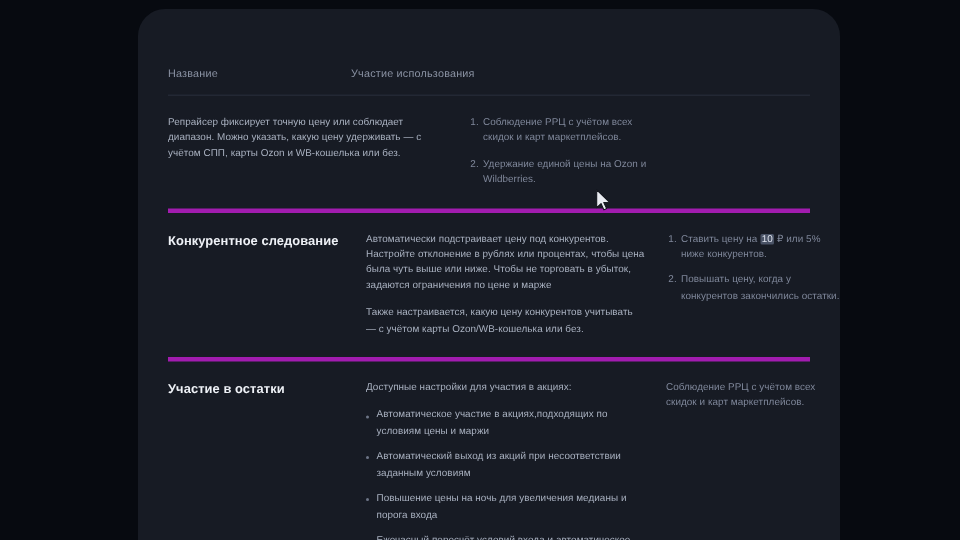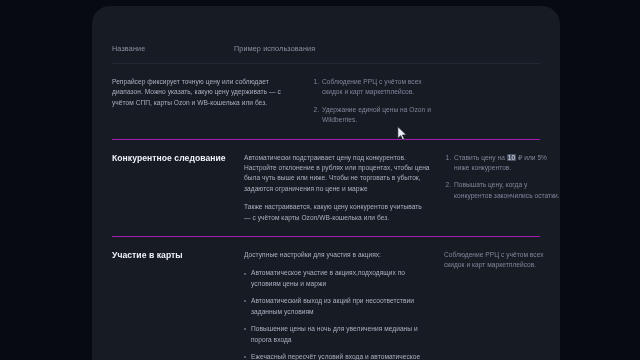--- a/index.html
+++ b/index.html
@@ -58,21 +58,21 @@
     font-weight: 400;
     line-height: 10px;
   }
   .col-name   { width: 122px; flex: 0 0 122px; }
   .col-desc   { width: 186px; flex: 0 0 186px; }
   .col-usage  { width: 120px; flex: 0 0 120px; }
 
   
   .trow {
     display: flex;
-    border-top: 1px solid #a21caf;
+    border-top: 3px solid #a21caf;
     padding-top: 13px;
     padding-bottom: 13px;
     align-items: flex-start;
   }
   .trow.first { border-top: 1px solid #232834; }
 
   .cell-title {
     font-size: 8.6px;
     font-weight: 700;
     color: #eef1f6;
@@ -158,21 +158,21 @@
 </head>
 <body>
 
 <div class="screen">
 
   <div class="panel">
     <div class="table">
 
       <div class="thead">
         <div class="th col-name">Название</div>
-        <div class="th col-usage">Пример использования</div>
+        <div class="th col-usage">Участие использования</div>
       </div>
 
       <div class="trow first">
         <div class="cell-desc col-desc">
           <p class="lead-line">Репрайсер фиксирует точную цену или соблюдает диапазон. Можно указать, какую цену удерживать — с учётом СПП, карты Ozon и WB-кошелька или без.</p>
         </div>
         <div class="cell-usage col-usage">
           <ol class="usage-list">
             <li>Соблюдение РРЦ с учётом всех скидок и карт маркетплейсов.</li>
             <li>Удержание единой цены на Ozon и Wildberries.</li>
@@ -188,21 +188,21 @@
         </div>
         <div class="cell-usage col-usage">
           <ol class="usage-list">
             <li><span>Ставить цену на <span class="sel">10</span> ₽ или 5% ниже конкурентов.</span></li>
             <li>Повышать цену, когда у конкурентов закончились остатки.</li>
           </ol>
         </div>
       </div>
 
       <div class="trow">
-        <div class="cell-title col-name">Участие в карты</div>
+        <div class="cell-title col-name">Участие в остатки</div>
         <div class="cell-desc col-desc">
           <p class="lead-line">Доступные настройки для участия в акциях:</p>
           <ul class="bullets">
             <li>Автоматическое участие в акциях,подходящих по условиям цены и маржи</li>
             <li>Автоматический выход из акций при несоответствии заданным условиям</li>
             <li>Повышение цены на ночь для увеличения медианы и порога входа</li>
             <li>Ежечасный пересчёт условий входа и автоматическое повышение цены при их изменении</li>
 
           </ul>
         </div>

